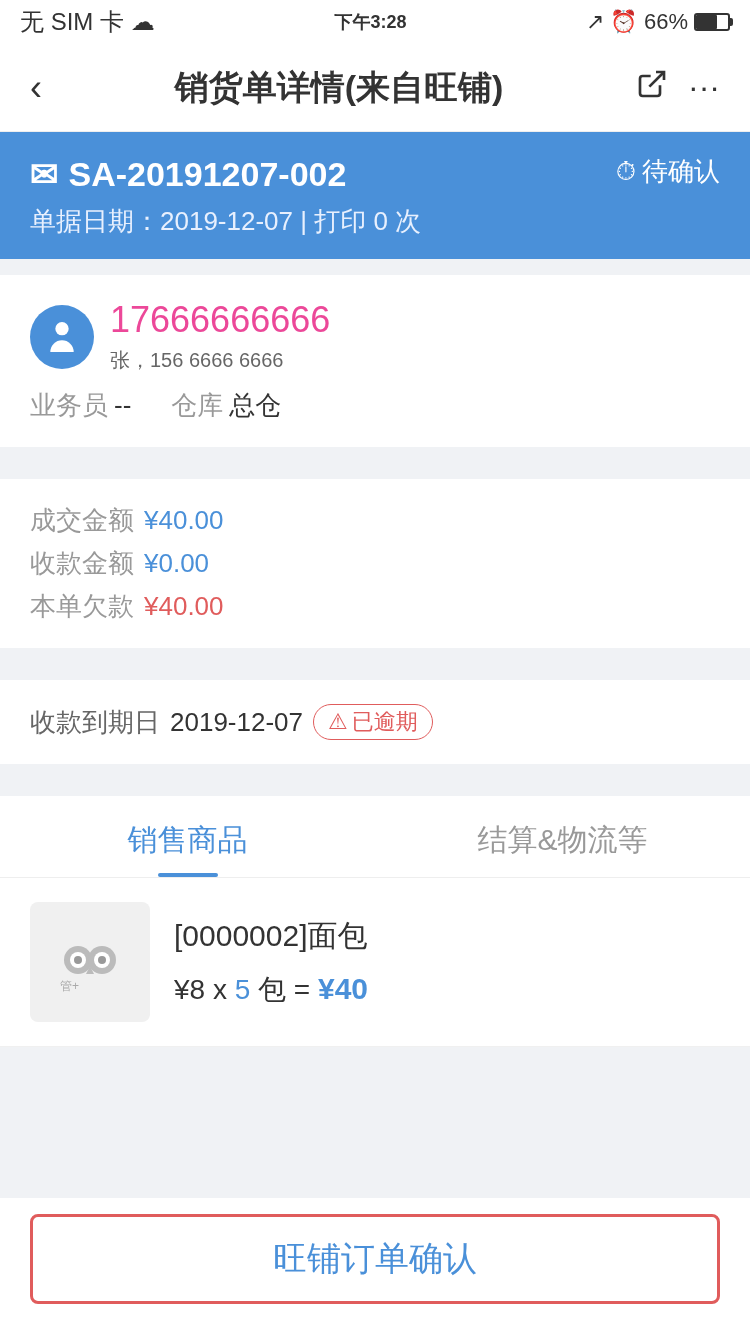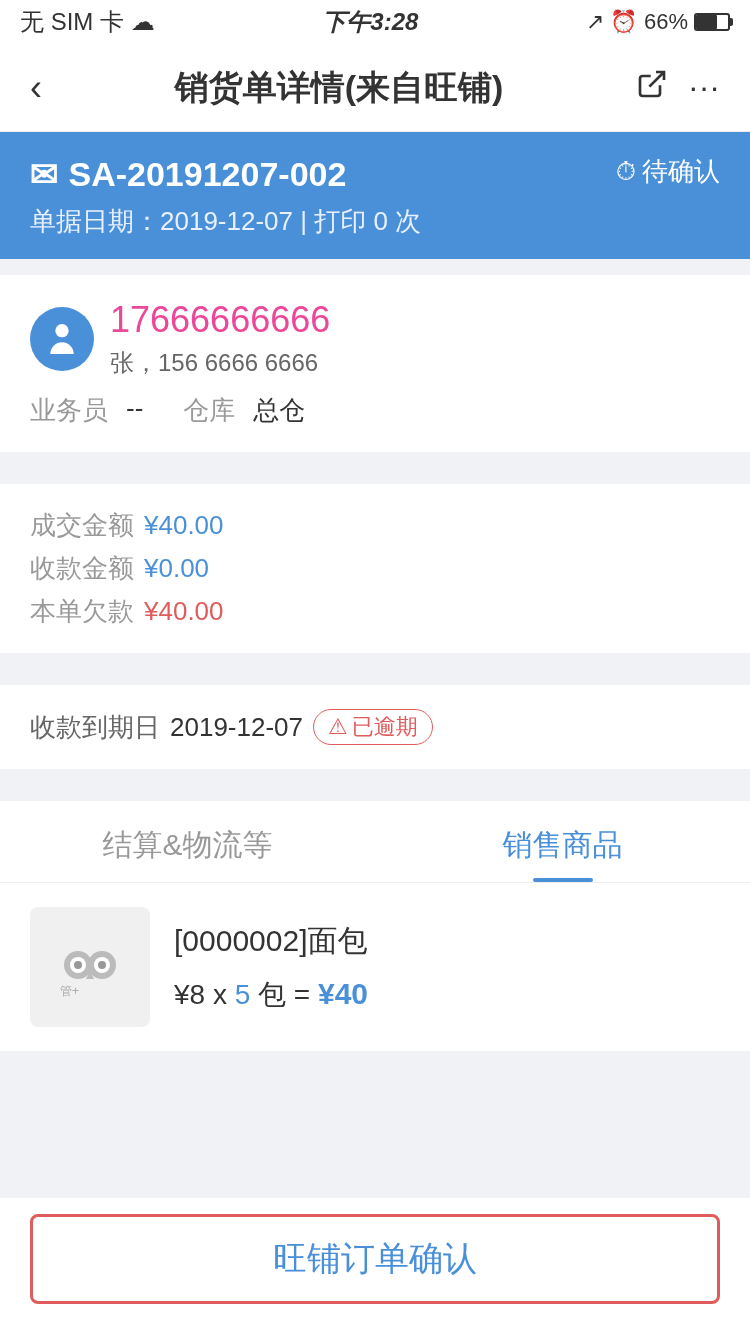--- a/index.html
+++ b/index.html
@@ -24,23 +24,22 @@
       padding: 0 20px;
       font-size: 24px;
       font-weight: 500;
     }
     .status-bar-left {
       display: flex;
       align-items: flex-end;
       gap: 8px;
     }
     .status-bar-center {
-      font-size: 24px;
+      font-size: 18px;
       font-weight: 600;
-      font-style: italic;
     }
     .status-bar-right {
       display: flex;
       align-items: center;
       gap: 6px;
       font-size: 22px;
     }
 
     
     .nav-bar {
@@ -127,33 +126,33 @@
       color: #fff;
       font-size: 36px;
       flex-shrink: 0;
     }
     .customer-phone {
       font-size: 36px;
       font-weight: 500;
       color: #ec4899;
     }
     .customer-name {
-      font-size: 24px;
+      font-size: 20px;
       color: #666;
       margin-top: 6px;
     }
     .customer-meta {
       display: flex;
       align-items: center;
       margin-top: 14px;
       font-size: 26px;
       color: #666;
       gap: 40px;
     }
-    .meta-item { display: flex; gap: 18px; }
+    .meta-item { display: flex; align-items: center; gap: 6px; }
     .meta-label { color: #999; }
     .meta-value { color: #333; }
 
     
     .stats-row {
       display: flex;
       justify-content: space-between;
       align-items: flex-start;
       margin-top: 0;
     }
@@ -407,25 +406,25 @@
     <span class="overdue-badge">
       <span style="color:#e05c5c;">⚠</span>
       <span>已逾期</span>
     </span>
   </div>
 </div>
 
 <div class="divider"></div>
 
 <div class="tabs-bar">
+  <div class="tab-item active">
+    <span>销售商品</span>
+  </div>
   <div class="tab-item">
     <span>结算&amp;物流等</span>
-  </div>
-  <div class="tab-item active">
-    <span>销售商品</span>
   </div>
 </div>
 
 <div class="product-card">
   <div class="product-thumbnail">
 
     <svg width="80" height="60" viewBox="0 0 80 60" fill="none">
       <circle cx="28" cy="28" r="14" fill="#bbb"></circle>
       <circle cx="52" cy="28" r="14" fill="#bbb"></circle>
       <circle cx="28" cy="28" r="8" fill="#fff"></circle>

